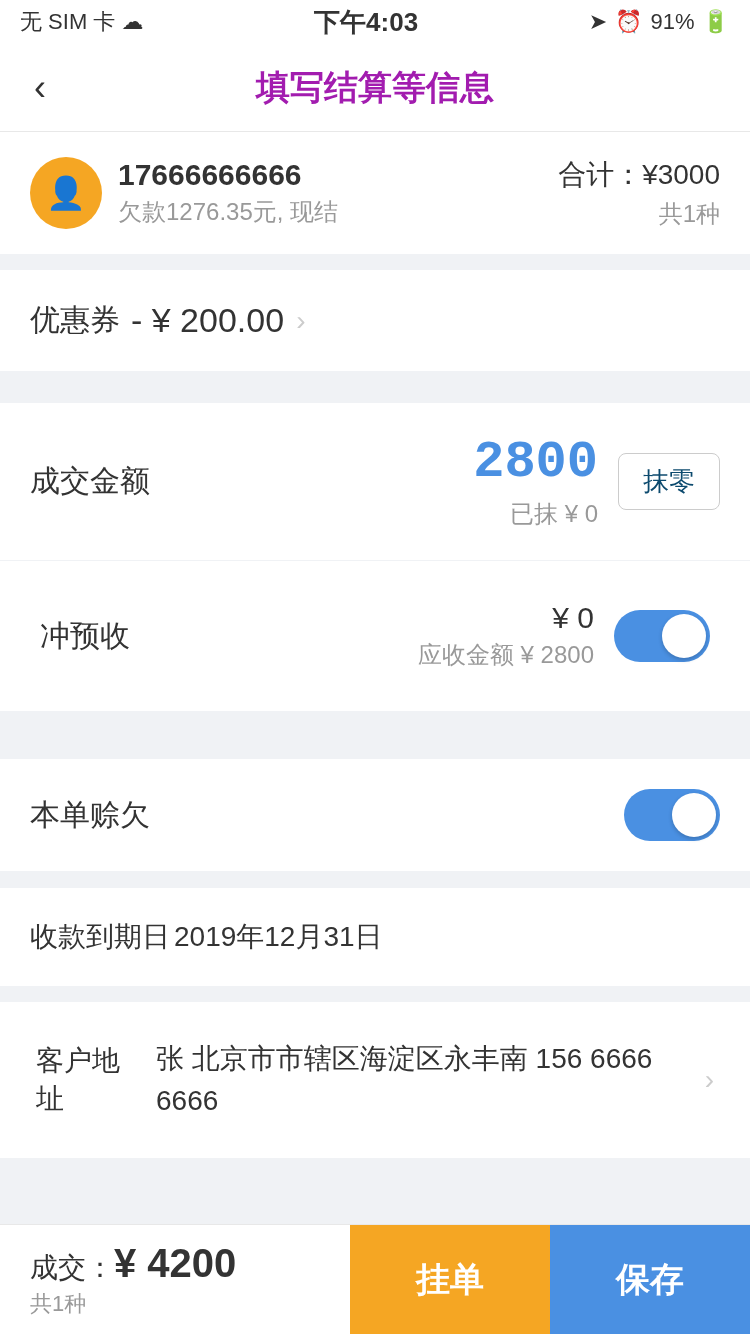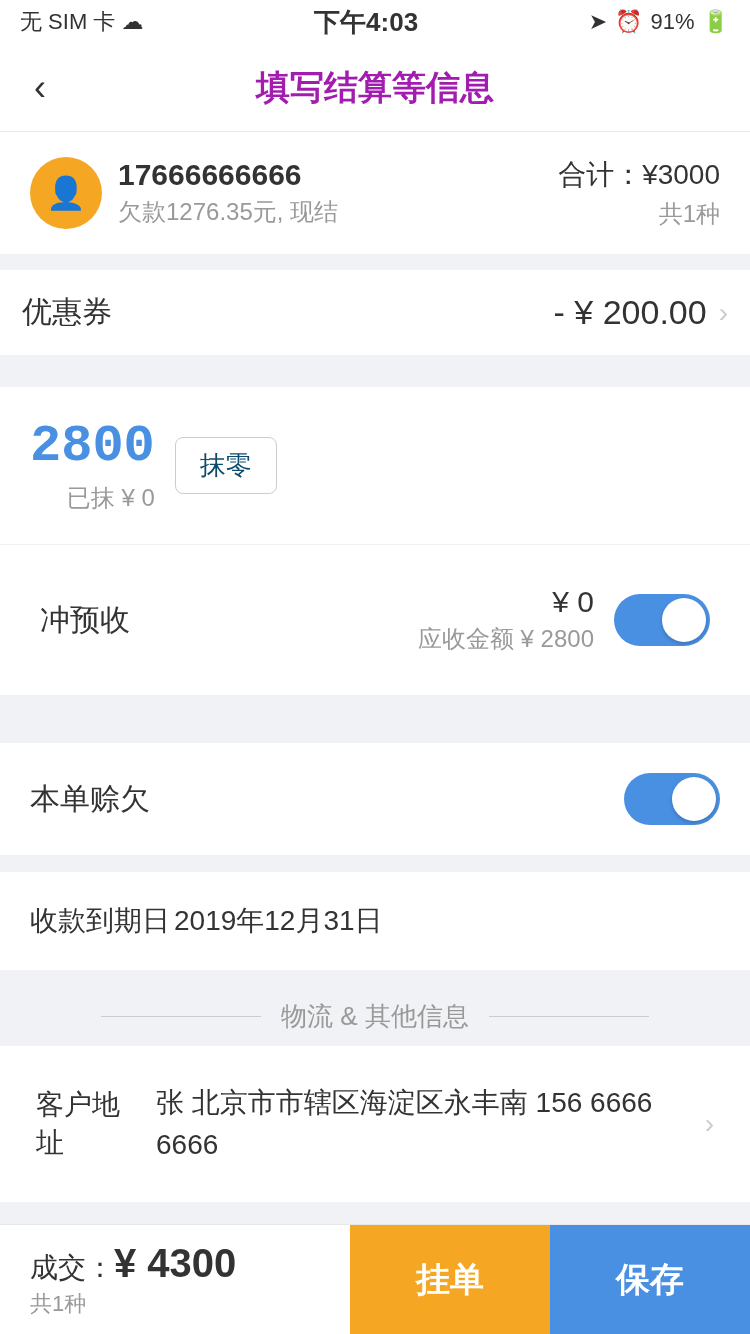--- a/index.html
+++ b/index.html
@@ -111,37 +111,37 @@
     }
     .customer-count {
       font-size: 24px;
       color: #999;
       margin-top: 4px;
     }
 
     
     .coupon-row {
       background: #fff;
-      padding: 22px;
-      display: flex;
-      align-items: center;
-      justify-content: space-between;
+      padding: 30px;
+      display: flex;
+      align-items: center;
       margin-bottom: 16px;
     }
     .coupon-label {
       font-size: 30px;
       color: #333;
     }
     .coupon-right {
       display: flex;
       align-items: center;
       gap: 12px;
     }
     .coupon-value {
       text-align: right;
+      margin-left: 11px;
     }
     .coupon-amount {
       font-size: 34px;
       color: #333;
       font-weight: 500;
     }
     .coupon-desc {
       font-size: 22px;
       color: #999;
       margin-top: 4px;
@@ -443,20 +443,21 @@
         <div class="coupon-amount">- ¥ 200.00</div>
       </div>
       <span class="chevron-right">›</span>
     </div>
   </div>
 
   <div class="divider-section"></div>
 
   <div class="amount-section card">
     <div class="amount-row">
+      <div class="amount-label">成交金额</div>
       <div class="amount-right">
         <div>
           <div class="amount-value">2800</div>
           <div class="amount-sub">已抹  ¥ 0</div>
         </div>
         <button class="round-btn">抹零</button>
       </div>
     </div>
   </div>
 
@@ -482,36 +483,33 @@
     <div class="toggle">
       <div class="toggle-knob"></div>
     </div>
   </div>
 
   <div class="due-date-section card">
     <div class="due-date-label">收款到期日</div>
     <div class="due-date-value">2019年12月31日</div>
   </div>
 
-  <div class="logistics-divider">
-    <div class="logistics-line">物流 &amp; 其他信息</div>
-  </div>
 
   <div class="address-section card">
     <div class="address-label">客户地址</div>
     <div class="address-value">张 北京市市辖区海淀区永丰南 156 6666 6666</div>
     <span class="chevron-right">›</span>
   </div>
 
   <div class="empty-space"></div>
 
 </div>
 
 <div class="bottom-bar">
   <div class="bottom-summary">
     <div class="bottom-deal">
-      <span>成交：</span><span class="bottom-amount">¥ 4300</span>
+      <span>成交：</span><span class="bottom-amount">¥ 4200</span>
     </div>
     <div class="bottom-count">共1种</div>
   </div>
   <div class="bottom-btn-hang">挂单</div>
   <div class="bottom-btn-save">保存</div>
 </div>
 
 </body></html>

